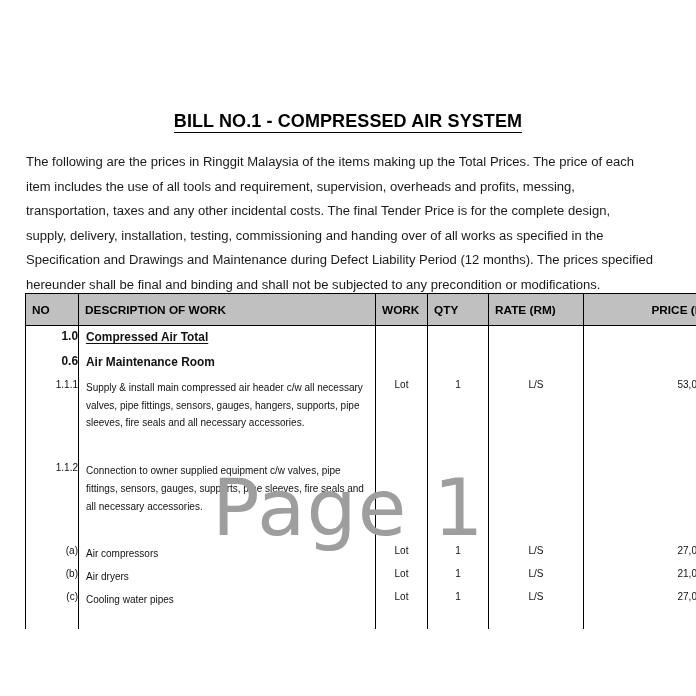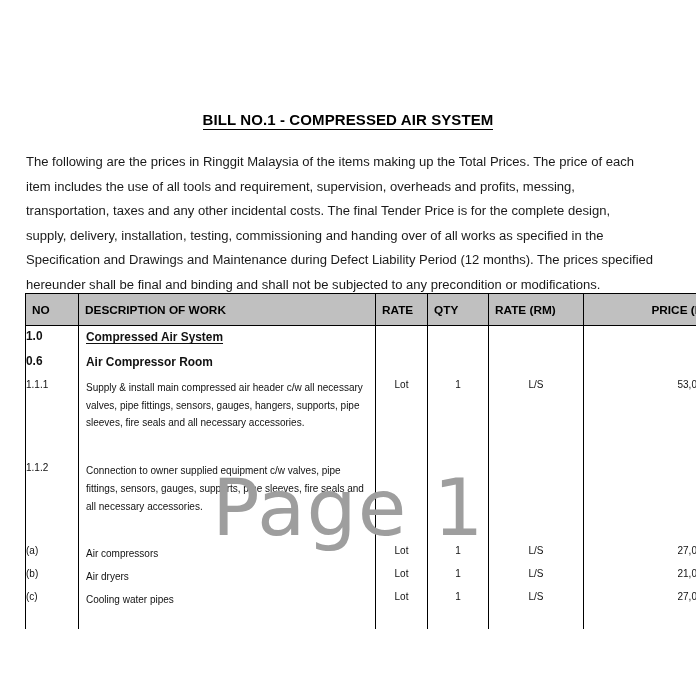--- a/index.html
+++ b/index.html
@@ -26,21 +26,21 @@
     background: #ffffff;
   }
 
   
   .doc-title {
     position: absolute;
     left: 0;
     top: 111px;
     width: 696px;
     text-align: center;
-    font-size: 15px;
+    font-size: 18px;
     font-weight: bold;
     letter-spacing: 0.1px;
     color: #000;
   }
   .doc-title span {
     border-bottom: 1.4px solid #000;
     padding-bottom: 1px;
   }
 
   
@@ -88,21 +88,21 @@
   .boq thead th.price-h { text-align: right; padding-right: 8px; }
 
   .boq tbody td {
     border-left: 1.2px solid #000;
     border-right: 1.2px solid #000;
     padding: 0;
     vertical-align: top;
     background: transparent;
   }
   .boq tbody tr td.cell-no {
-    text-align: left;
+    text-align: right;
     padding-top: 3px;
     padding-bottom: 2px;
     white-space: nowrap;
   }
   .boq tbody tr td.cell-desc {
     padding: 3px 6px 2px 7px;
     line-height: 17.7px;
     text-align: left;
   }
   .boq tbody tr td.cell-unit,
@@ -167,40 +167,40 @@
         <col class="c-desc">
         <col class="c-unit">
       <col class="c-qty">
         <col class="c-rate">
         <col class="c-price">
     </colgroup>
     <thead>
       <tr>
         <th>NO</th>
         <th>DESCRIPTION OF WORK</th>
-        <th>RATE</th>
+        <th>WORK</th>
         <th>QTY</th>
         <th>RATE (RM)</th>
         <th class="price-h">PRICE (RM)</th>
       </tr>
     </thead>
     <tbody>
 
       <tr class="r-head">
         <td class="cell-no bold">1.0</td>
-        <td class="cell-desc"><span class="bold-u">Compressed Air System</span></td>
+        <td class="cell-desc"><span class="bold-u">Compressed Air Total</span></td>
         <td class="cell-unit"></td>
         <td class="cell-qty"></td>
         <td class="cell-rate"></td>
         <td class="cell-price"></td>
       </tr>
 
       <tr class="r-head">
         <td class="cell-no bold">0.6</td>
-        <td class="cell-desc"><span class="bold">Air Compressor Room</span></td>
+        <td class="cell-desc"><span class="bold">Air Maintenance Room</span></td>
         <td class="cell-unit"></td>
         <td class="cell-qty"></td>
         <td class="cell-rate"></td>
         <td class="cell-price"></td>
       </tr>
 
       <tr class="r-item">
         <td class="cell-no">1.1.1</td>
         <td class="cell-desc">Supply &amp; install main compressed air header c/w all necessary valves, pipe fittings, sensors, gauges, hangers, supports, pipe sleeves, fire seals and all necessary accessories.</td>
         <td class="cell-unit">Lot</td>

